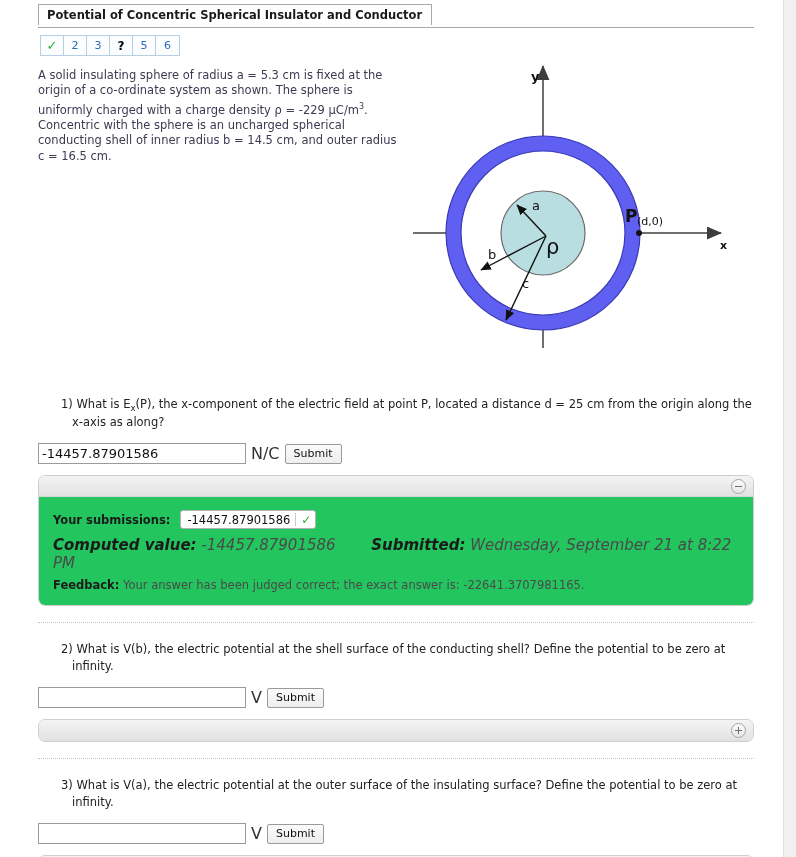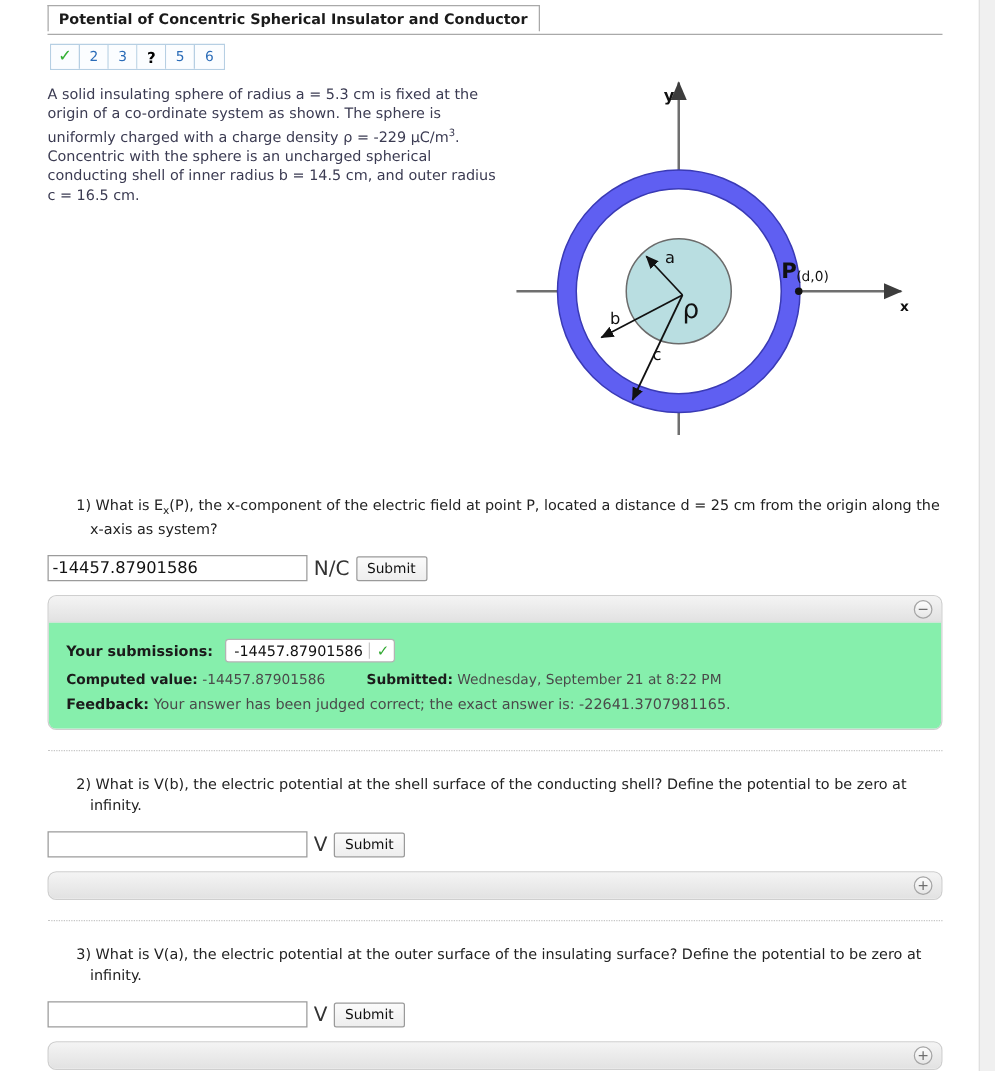--- a/index.html
+++ b/index.html
@@ -175,21 +175,21 @@
   }
   .toggle-icon.plus::after {
     content: "";
     position: absolute;
     left: 6px; top: 3px;
     width: 1px; height: 7px;
     background: #6f6f6f;
   }
   .panel-body {
     padding: 13px 0 13px 14px;
-    background: #86efac;
+    background: #22c55e;
   }
   .sub-row {
     display: flex; align-items: center;
     font-size: 11.5px;
     margin-bottom: 7px;
   }
   .sub-label { font-weight: bold; color: #1b1b1b; }
   .sub-value-box {
     margin-left: 10px;
     border: 1px solid #b3b3b3;
@@ -200,23 +200,24 @@
     height: 19px;
   }
   .sub-value-text { font-size: 11.5px; color: #111; }
   .sub-divider {
     width: 1px; height: 13px;
     background: #c9c9c9;
     margin: 0 5px;
   }
   .green-check { color: #2fa82f; font-size: 12px; font-weight: bold; line-height: 12px; }
   .info-row {
-    font-size: 11px;
+    font-size: 15px;
     margin-bottom: 6px;
     color: #4a4a4a;
+    font-style: italic;
   }
   .info-row .k { font-weight: bold; color: #1b1b1b; }
   .info-row .gap { display:inline-block; width: 26px; }
   .feedback-row { font-size: 11.5px; color: #4a4a4a; }
   .feedback-row .k { font-weight: bold; color: #1b1b1b; }
   
   .separator {
     margin-top: 16px;
     border-top: 1px dotted #c6c6c6;
     height: 0;
@@ -289,21 +290,21 @@
         <text x="133" y="206" font-family="DejaVu Sans, sans-serif" font-size="21" fill="#111">ρ</text>
         <text x="212" y="174" font-family="DejaVu Sans, sans-serif" font-size="17" font-weight="bold" fill="#111">P</text>
         <text x="224" y="177" font-family="DejaVu Sans, sans-serif" font-size="11" fill="#111">(d,0)</text>
       </svg>
     </div>
 
     <div class="question" style="margin-top: 232px;">
       <div class="q-text">
         <span>1)</span>
         <span>What is E</span><sub>x</sub><span>(P), the x-component of the electric field at point P, located a distance d = 25 cm from the origin along the</span>
-        <span class="indent">x-axis as system?</span>
+        <span class="indent">x-axis as along?</span>
       </div>
       <div class="answer-row">
         <input class="answer-input" type="text" value="-14457.87901586" style="">
         <span class="unit">N/C</span>
         <button class="submit-btn">Submit</button>
       </div>
 
       <div class="panel">
         <div class="panel-header">
           <div class="toggle-icon"></div>

